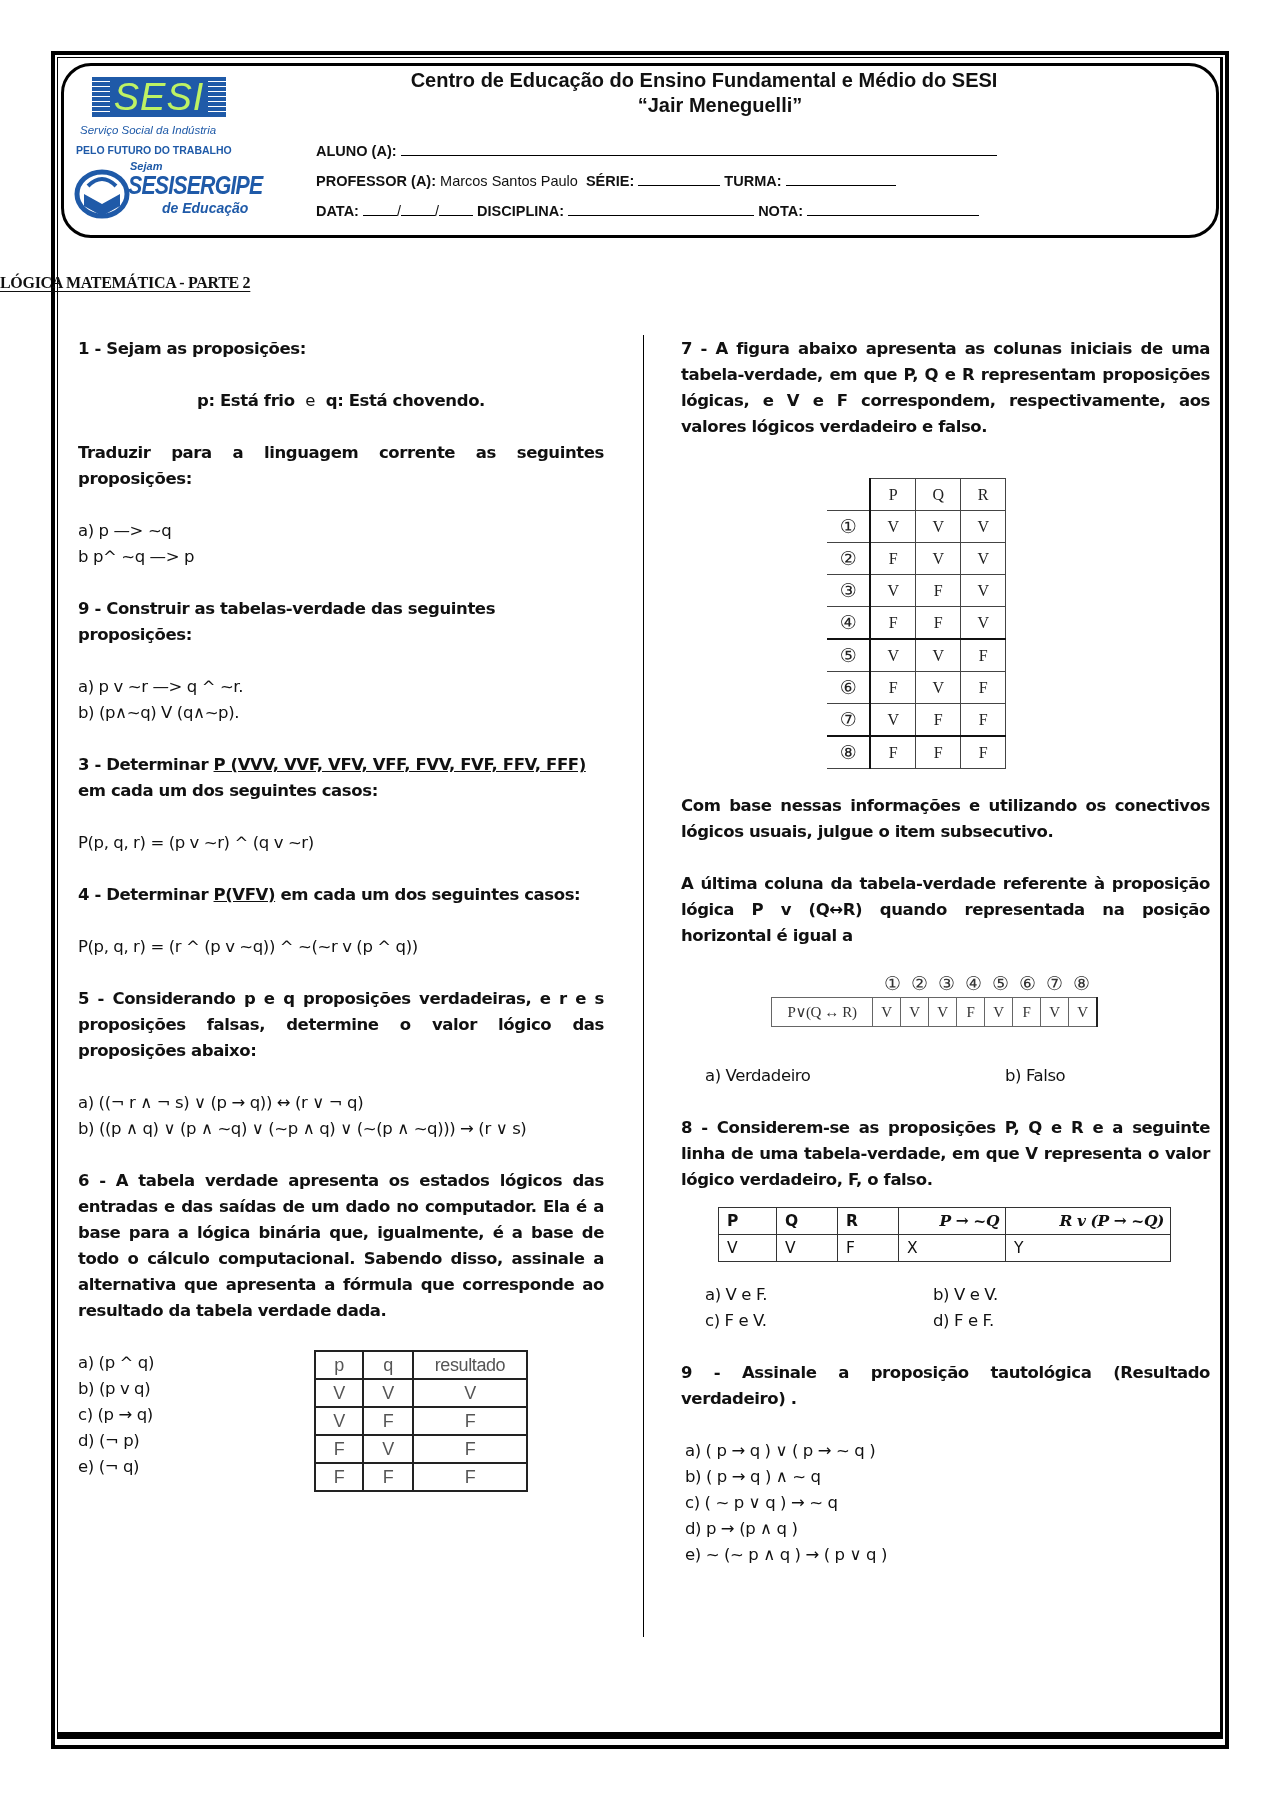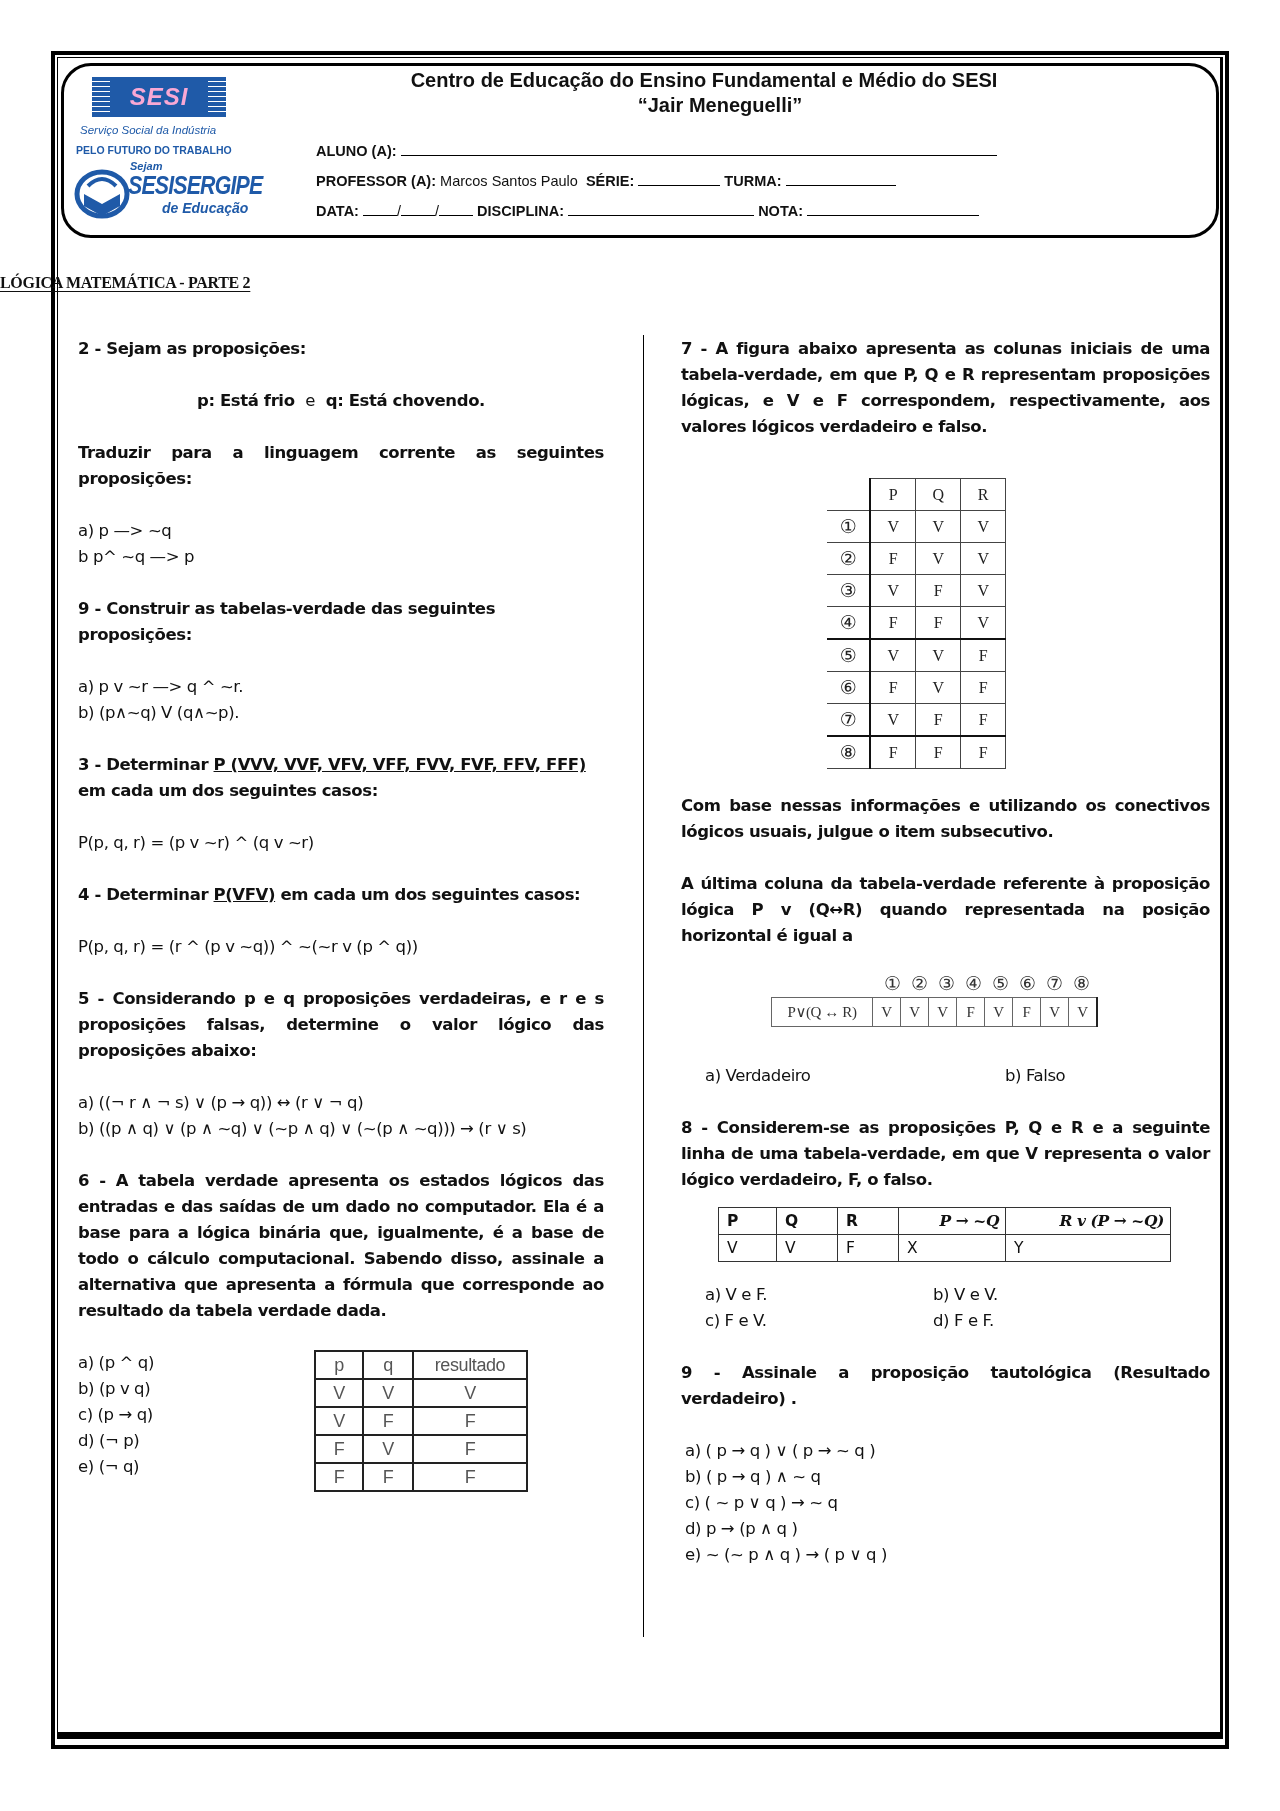--- a/index.html
+++ b/index.html
@@ -7,21 +7,21 @@
 
   
   .frame-outer { position:absolute; left:51px; top:51px; width:1178px; height:1698px; border:4px solid #000; box-sizing:border-box; }
   .frame-inner { position:absolute; left:57px; top:57px; width:1166px; height:1682px; border:1px solid #000; border-bottom:7px solid #000; border-right:3px solid #000; box-sizing:border-box; }
 
   
   .header-box { position:absolute; left:61px; top:63px; width:1158px; height:175px; border:3px solid #000; border-radius:30px; box-sizing:border-box; }
 
   .logo-area { position:absolute; left:72px; top:72px; width:180px; height:160px; }
   .sesi-logo { position:absolute; left:20px; top:5px; width:134px; height:40px; background:#1f5aa8; display:flex; align-items:center; justify-content:center; }
-  .sesi-logo span { color:#f9a8d4; font-weight:bold; font-style:italic; font-size:24px; letter-spacing:1px; font-family:"Liberation Sans", sans-serif; }
+  .sesi-logo span { color:#bef264; font-weight:normal; font-style:italic; font-size:38px; letter-spacing:1px; font-family:"Liberation Sans", sans-serif; }
   .sesi-stripes { position:absolute; left:20px; top:9px; width:18px; height:32px; background:repeating-linear-gradient(to bottom, #fff 0 1px, transparent 1px 5px); }
   .sesi-stripes.r { left:136px; }
   .sesi-sub { position:absolute; left:8px; top:52px; font-size:11.5px; font-style:italic; color:#1f5aa8; white-space:nowrap; }
   .sesi-motto { position:absolute; left:4px; top:72px; font-size:10.5px; font-weight:bold; color:#1f5aa8; white-space:nowrap; }
   .rede-logo { position:absolute; left:2px; top:88px; width:176px; height:64px; }
   .rede-emblem { position:absolute; left:0; top:4px; width:56px; height:56px; }
   .rede-small { position:absolute; left:56px; top:0; font-size:11px; font-style:italic; color:#1f5aa8; font-weight:bold; }
   .rede-big { position:absolute; left:54px; top:10px; font-size:26px; font-weight:bold; font-style:italic; color:#1f5aa8; letter-spacing:-1px; transform:scaleX(0.82); transform-origin:left; white-space:nowrap; }
   .rede-edu { position:absolute; left:88px; top:40px; font-size:14px; font-weight:bold; font-style:italic; color:#1f5aa8; white-space:nowrap; }
 
@@ -122,21 +122,21 @@
   <b>NOTA:</b>
   <span class="blank" style="width:172px;"></span>
 </div>
 
 <div class="doc-title"><span>LÓGICA MATEMÁTICA - PARTE 2</span></div>
 
 <div class="col-divider"></div>
 
 <div class="col left" style="top:336px;">
   <section>
-    <p class="q bold">2 - Sejam as proposições:</p>
+    <p class="q bold">1 - Sejam as proposições:</p>
     <div class="gap1"></div>
     <p class="q bold center">
       <span>p: Está frio</span>&nbsp;
       <span style="font-weight:normal">e</span>&nbsp;
       <span>q: Está chovendo.</span>
     </p>
     <div class="gap1"></div>
     <p class="q bold just">Traduzir para a linguagem corrente as seguintes proposições:</p>
     <div class="gap1"></div>
     <p class="q">a) p —&gt; ~q</p>

